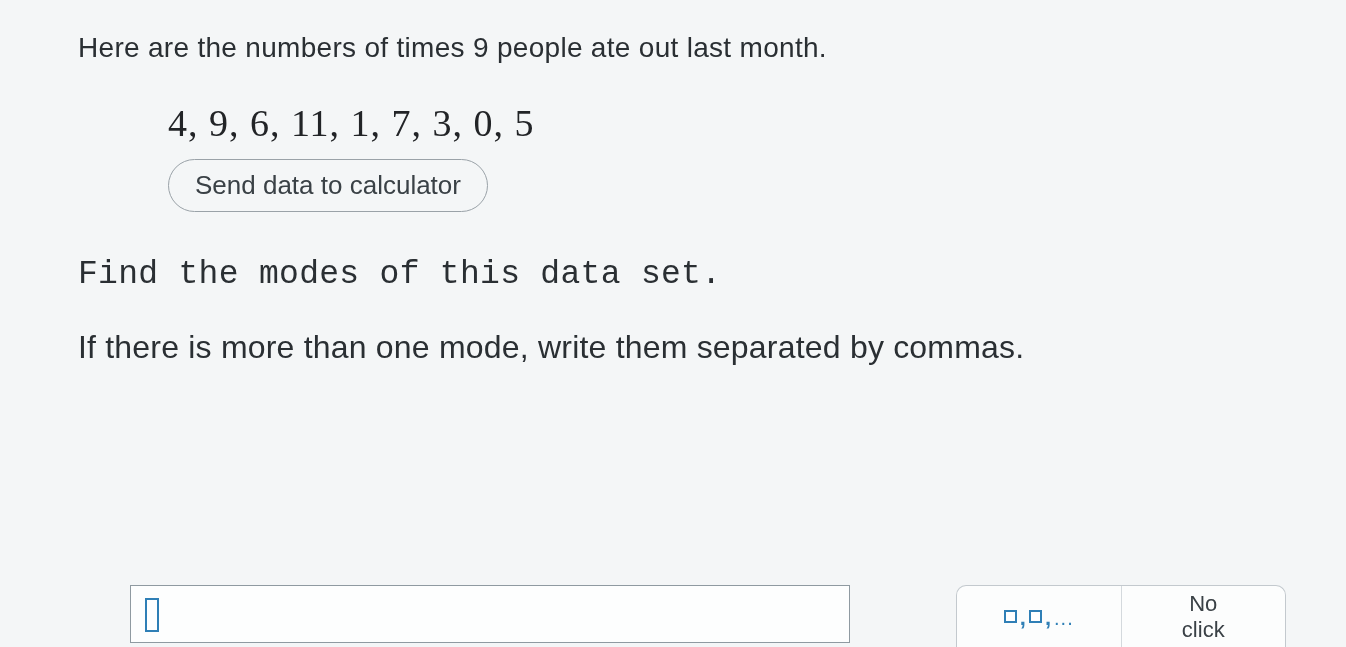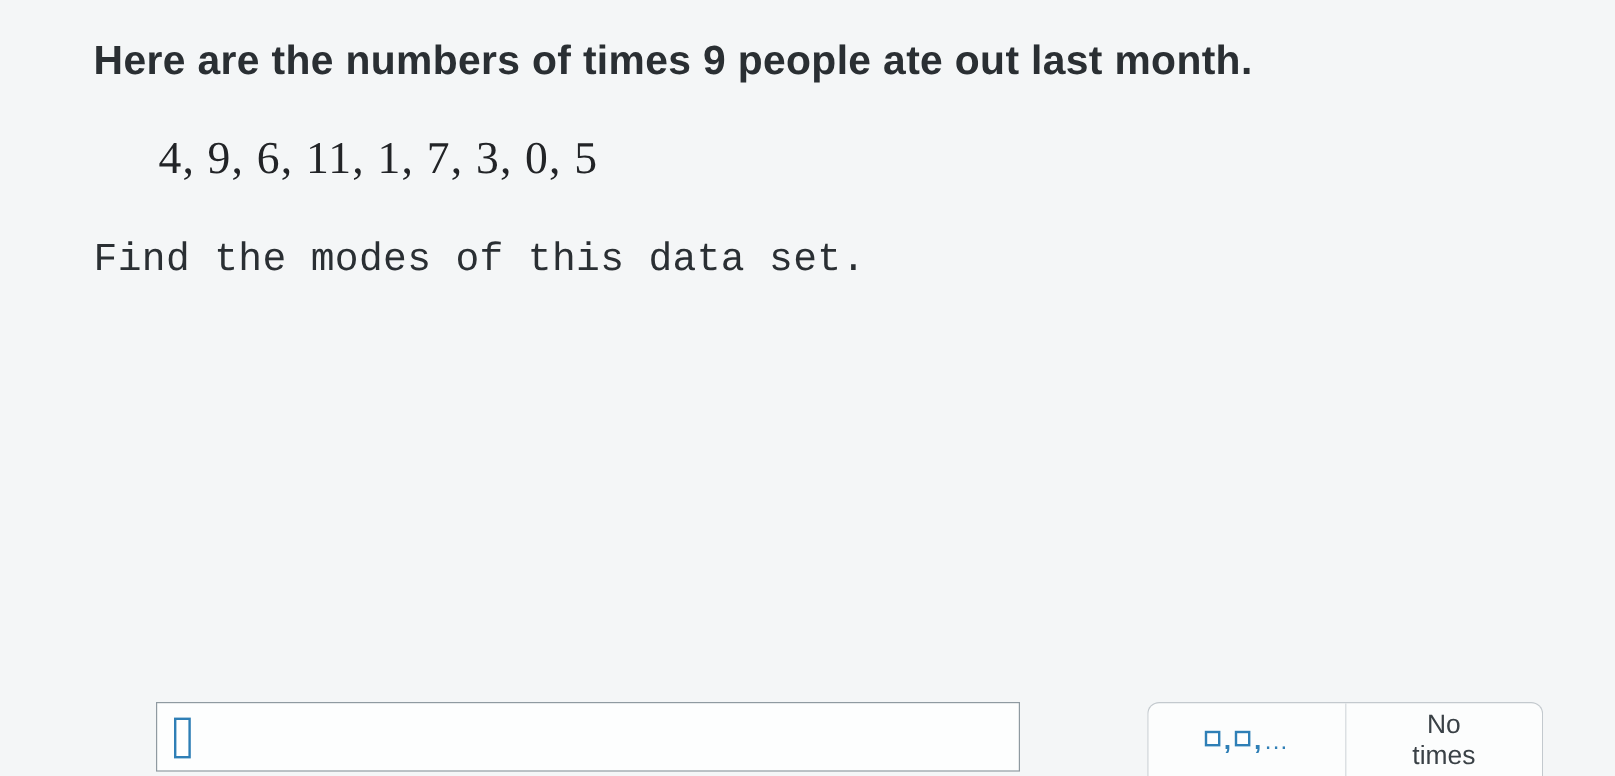--- a/index.html
+++ b/index.html
@@ -6,28 +6,27 @@
   html, body { width: 1346px; height: 647px; }
   body {
     font-family: "Segoe UI", Arial, sans-serif;
     background: #f4f6f7;
     color: #2a2f33;
     padding: 28px 60px 0 78px;
     position: relative;
     overflow: hidden;
   }
   .intro {
-    font-size: 34px;
+    font-size: 28px;
     line-height: 1.4;
     margin-bottom: 34px;
     letter-spacing: 0.3px;
-    font-weight: bold;
   }
   .data-block {
-    margin-left: 54px;
+    margin-left: 90px;
     margin-bottom: 38px;
   }
   .data-values {
     font-family: "Times New Roman", Times, serif;
     font-size: 38px;
     letter-spacing: 1px;
     margin-bottom: 14px;
     color: #222427;
   }
   .send-btn {
@@ -127,41 +126,42 @@
     line-height: 1.15;
   }
 </style>
 </head>
 <body>
 
 <p class="intro">Here are the numbers of times 9 people ate out last month.</p>
 
 <div class="data-block">
   <div class="data-values">4, 9, 6, 11, 1, 7, 3, 0, 5</div>
+  <button class="send-btn">Send data to calculator</button>
 </div>
 
 <p class="prompt1">Find the modes of this data set.</p>
 
 <p class="prompt2">
-  <br>
+  <span>If there is more than one mode, write them separated by commas.</span><br>
 </p>
 
 <div class="answer-area">
   <div class="answer-box" value="">
     <span class="cursor-box"></span>
   </div>
   <div class="toolbox">
     <div class="tool" title="□,□,...">
       <span class="tool-list-glyph">
         <span class="sq"></span>
           <span class="comma">,</span>
           <span class="sq"></span>
           <span class="comma">,</span>
           <span class="dots">...</span>
       </span>
     </div>
     <div class="tool">
       <span class="no-mode-label">
-        <span>No</span><br><span>times</span>
+        <span>No</span><br><span>click</span>
       </span>
     </div>
   </div>
 </div>
 
 </body></html>

